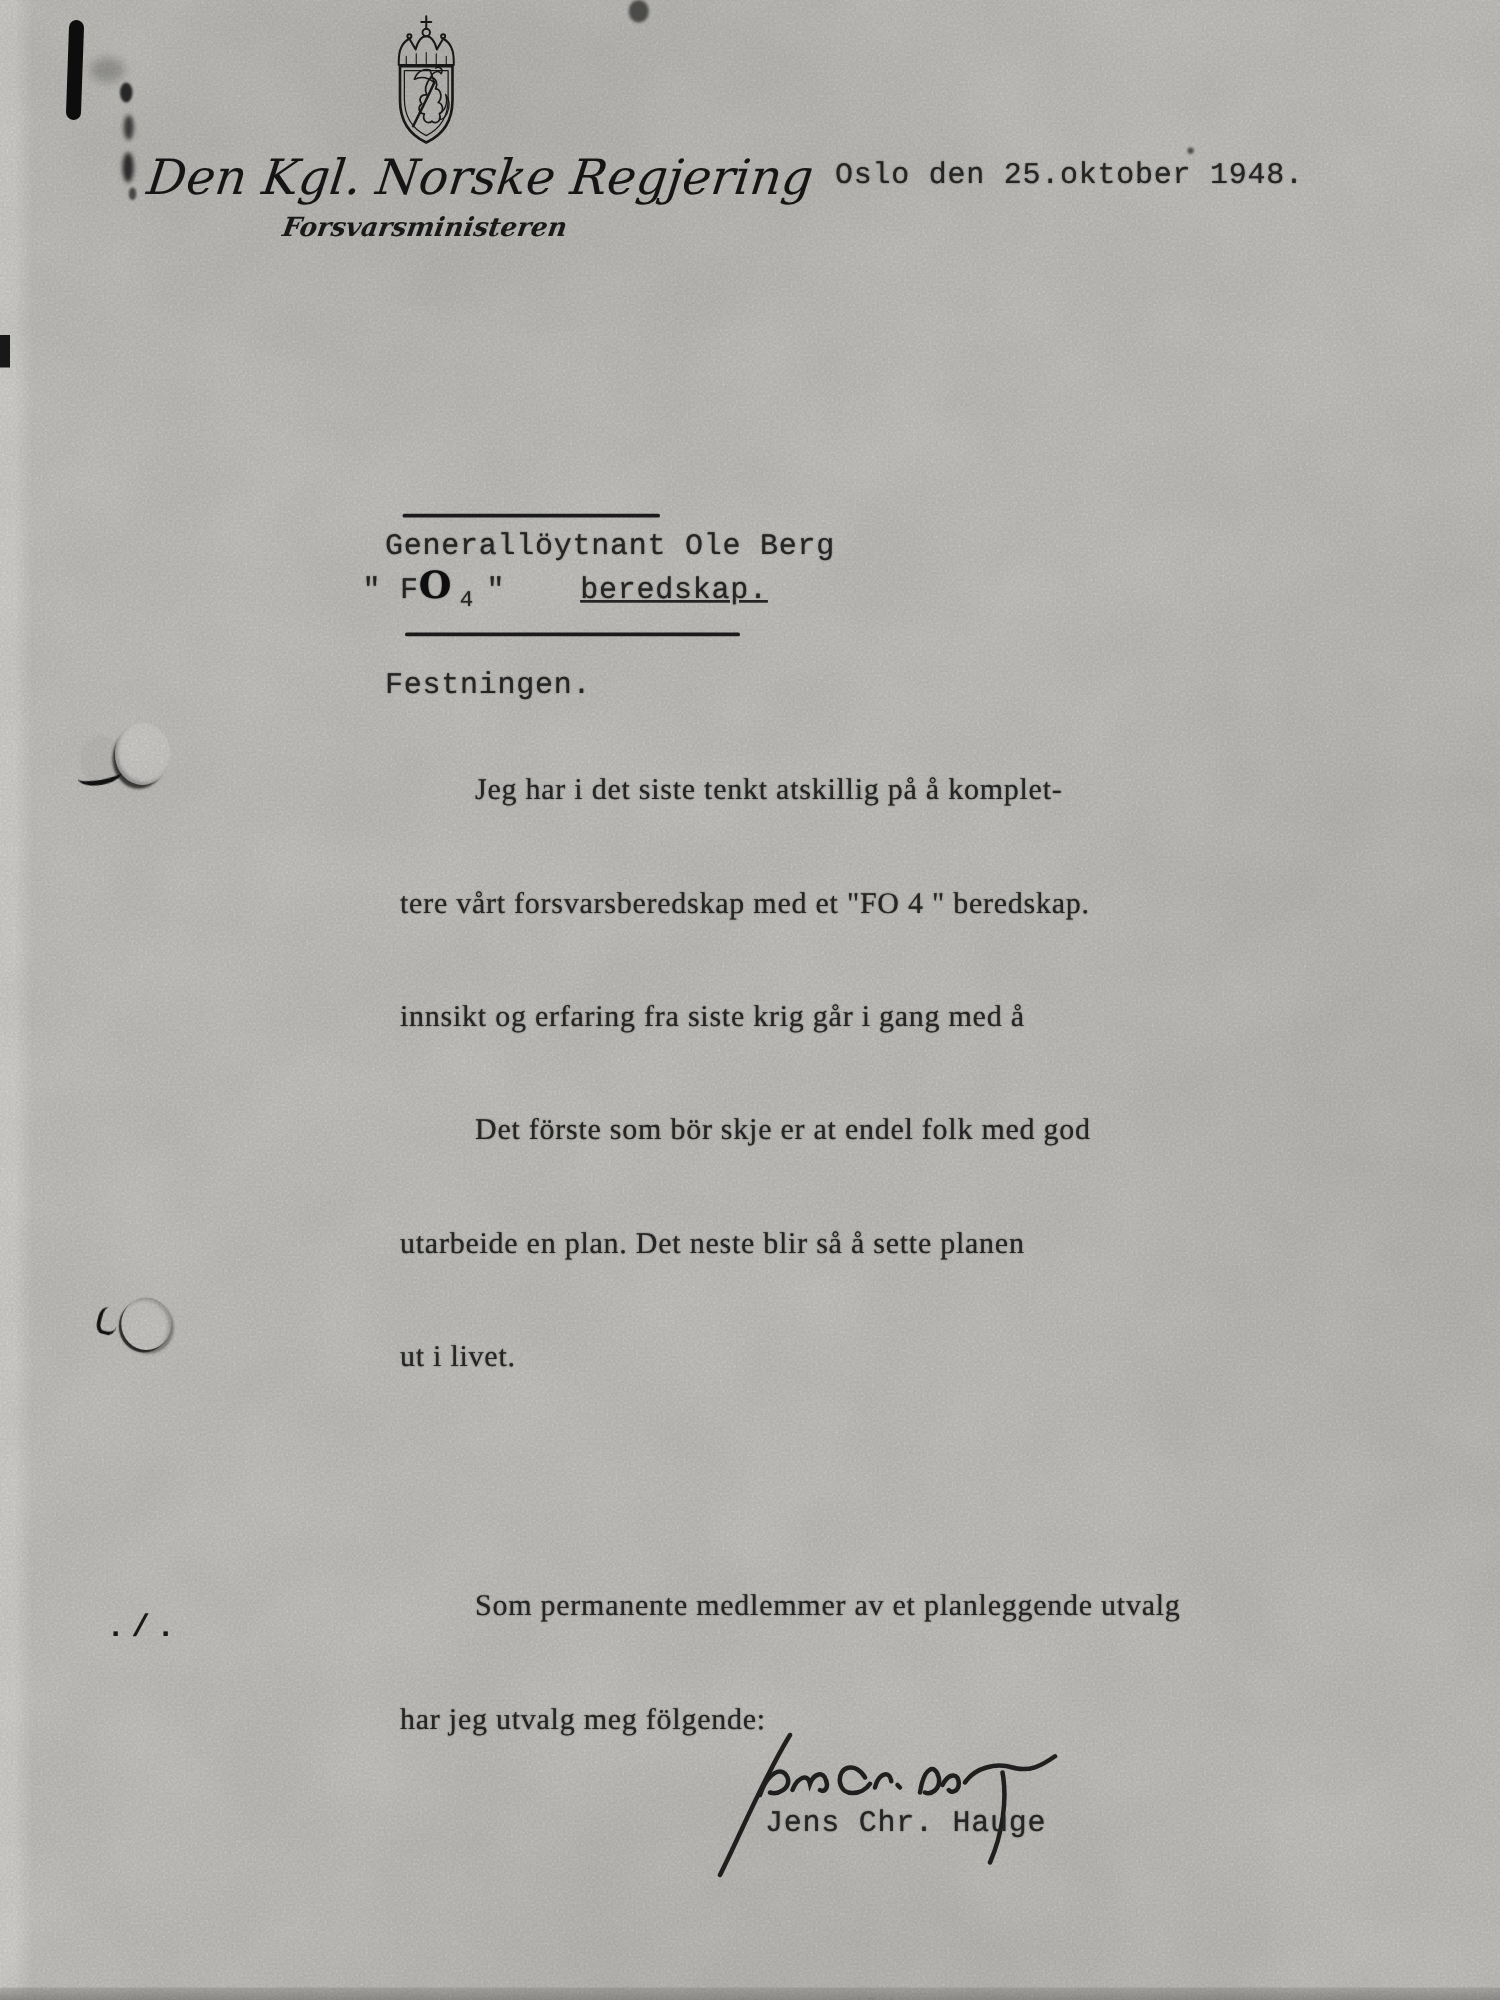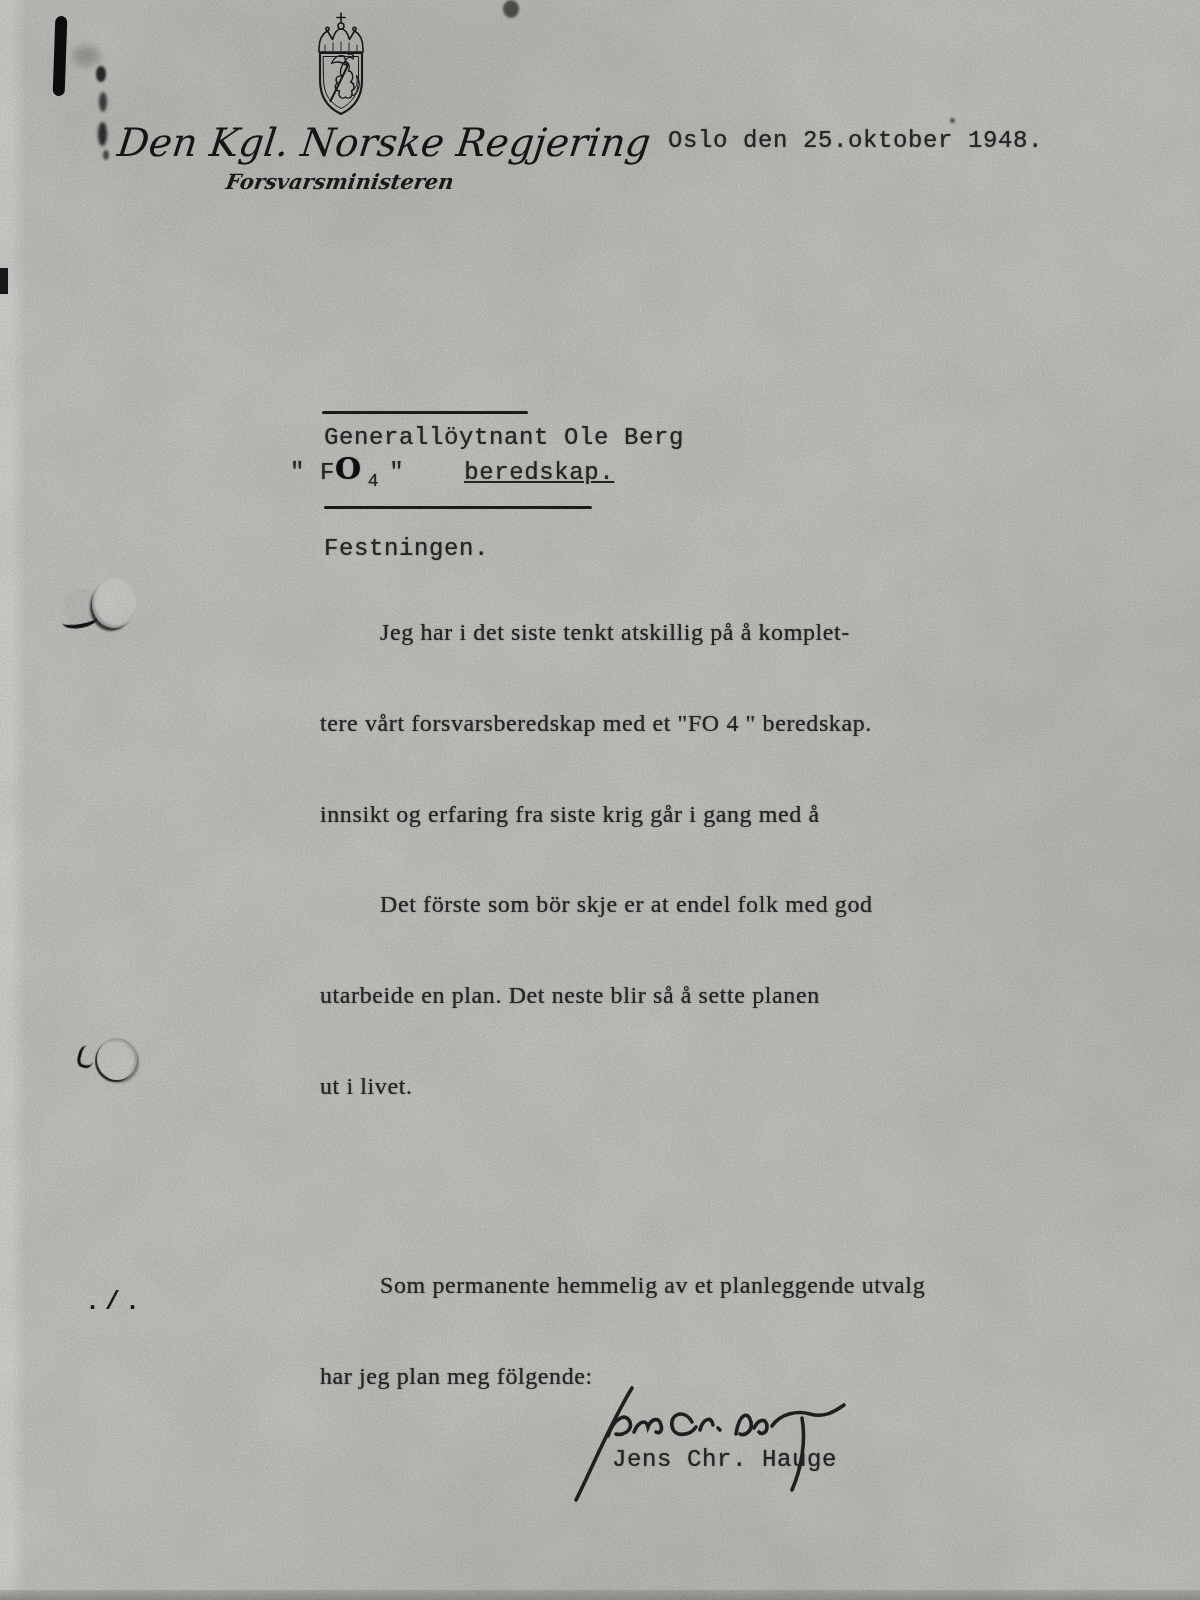--- a/index.html
+++ b/index.html
@@ -22,21 +22,21 @@
               transform:skewX(-7deg); white-space:nowrap; }
   .dept-name { font-family:"DejaVu Serif",serif; font-style:italic; font-weight:bold; font-size:21px;
                color:#1d1d1d; transform:skewX(-9deg); margin-top:4px; }
   .crest { position:absolute; left:306px; top:12px; }
 
   
   .dateline { left:668px; top:127px; }
   .classification { left:676px; top:231px; border-bottom:2.5px solid #1e1e1e; padding-bottom:4px; }
 
   
-  .recipient { left:324px; top:345px; line-height:37px; }
+  .recipient { left:308px; top:345px; line-height:37px; }
   .rule { position:absolute; background:#1f1f1f; border-radius:2px; }
   .subject { left:290px; top:451px; }
   .subj-o { font-family:"DejaVu Serif",serif; font-weight:bold; font-size:30px; color:#101010; }
   .subj-sub { font-size:18px; vertical-align:-7px; margin:0 10px 0 6px; }
 
   
   .body-block { position:absolute; left:320px; top:506px; width:880px; }
   .bline { line-height:36.8px; height:36.8px;font-family:Liberation Serif, serif; }
   .indent { padding-left:60px; }
   .list { margin-top:10px; padding-left:75px; }
@@ -112,22 +112,22 @@
   <div class="body-block tw">
     <div>
       <div class="bline indent">Jeg har i det siste tenkt atskillig på å komplet-</div>
       <div class="bline">tere vårt forsvarsberedskap med et "FO 4 " beredskap.</div>
       <div class="bline">innsikt og erfaring fra siste krig går i gang med å</div>
       <div class="bline indent">Det förste som bör skje er at endel folk med god</div>
       <div class="bline">utarbeide en plan. Det neste blir så å sette planen</div>
       <div class="bline">ut i livet.</div>
     </div>
     <div>
-      <div class="bline indent">Som permanente hemmelig av et planleggende utvalg</div>
-      <div class="bline">har jeg plan meg fölgende:</div>
+      <div class="bline indent">Som permanente medlemmer av et planleggende utvalg</div>
+      <div class="bline">har jeg utvalg meg fölgende:</div>
     </div>
 
     <div class="list">
       <div class="list-row">
         <span class="list-num">1.</span>
         <span class="list-name">Jens Henrik Nordli</span>
         <span class="annot">( FO₄ )</span>
       </div>
       
       

